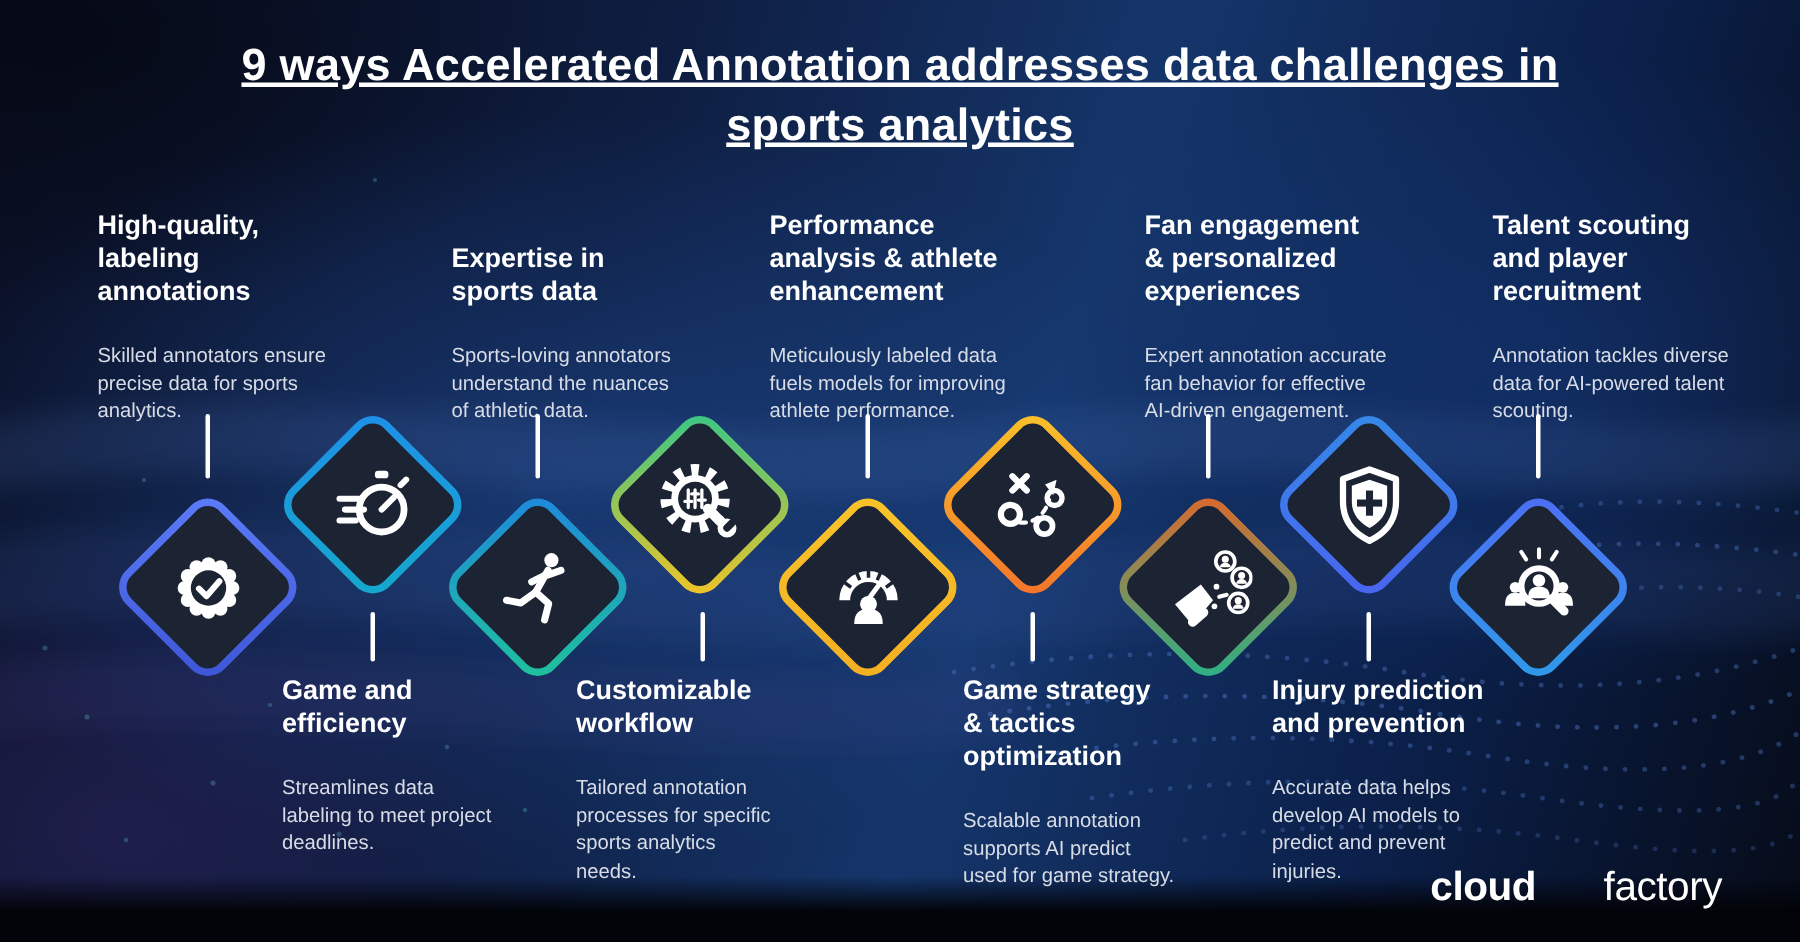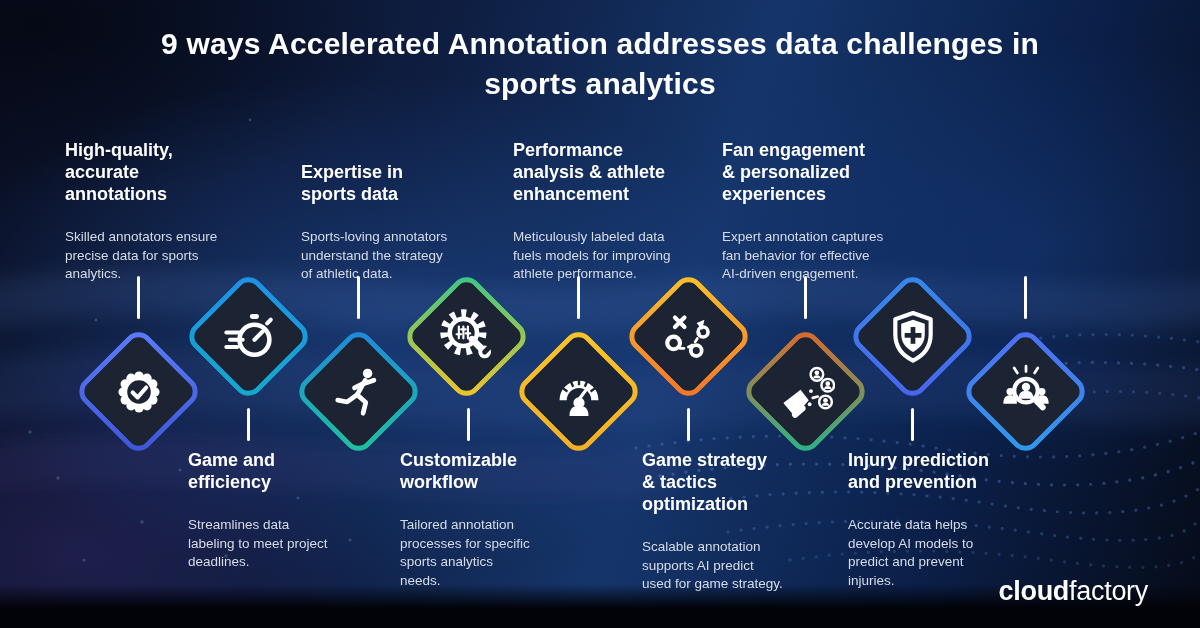--- a/index.html
+++ b/index.html
@@ -16,21 +16,21 @@
       linear-gradient(108deg, #0a0f24 0%, #0e1d40 32%, #15356a 56%, #0b204a 78%, #060b18 100%);
   }
   .bg-svg { position:absolute; left:0; top:0; width:1200px; height:628px; pointer-events:none; }
 
   .bottom-band { position:absolute; left:0; top:584px; width:1200px; height:44px;
     background:linear-gradient(180deg, rgba(2,3,8,0) 0%, #020308 55%); }
 
   .title {
     position:absolute; left:0; top:24px; width:1200px; text-align:center;
     color:#ffffff; font-size:30px; font-weight:700; line-height:40px;
-    white-space:pre-line; letter-spacing:.2px;
+    white-space:pre-line; letter-spacing:.2px;text-decoration:underline;
   }
 
   .col { position:absolute; }
   .col .heading { color:#ffffff; font-size:18px; font-weight:700; line-height:22px; white-space:pre-line; }
   .col .body { color:#d7dce6; font-size:13.5px; font-weight:400; line-height:18.5px; white-space:pre-line; margin-top:23px; }
   .col-top { top:139px; }
   .col-top .heading { min-height:66px; display:flex; align-items:flex-end; }
   .col-bottom { top:449px; }
 
   .connector { position:absolute; width:3px; background:#ffffff; border-radius:2px; }
@@ -45,21 +45,21 @@
   }
   .diamond .icon-wrap {
     position:absolute; inset:0; display:flex; align-items:center; justify-content:center;
     transform:rotate(-45deg);
   }
   .df  { fill:#1c2333; }
   .dfs { stroke:#1c2333; }
 
   .logo { position:absolute; top:576px; right:52px; color:#ffffff; font-size:27px; letter-spacing:-.3px; }
   .logo .b { font-weight:700;margin-left:16px; }
-  .logo .l { font-weight:400; }
+  .logo .l { font-weight:400;padding-left:45px; }
 </style>
 </head>
 <body>
 
 <div class="canvas">
 
   <svg class="bg-svg" viewBox="0 0 1200 628" fill="none">
     <defs>
         <filter id="soft" x="-20%" y="-20%" width="140%" height="140%">
           <feGaussianBlur stdDeviation="9"></feGaussianBlur>
@@ -95,60 +95,66 @@
     </g>
   </svg>
 
   <div class="bottom-band"></div>
 
   <h1 class="title">9 ways Accelerated Annotation addresses data challenges in
 sports analytics</h1>
 
   <div class="col col-top" style="left:65px;width:190px">
     <h3 class="heading">High-quality,
-accurate
+labeling
 annotations</h3>
     <p class="body">Skilled annotators ensure
 precise data for sports
 analytics.</p>
   </div>
   <div class="col col-top" style="left:301px;width:190px">
     <h3 class="heading">Expertise in
 sports data</h3>
     <p class="body">Sports-loving annotators
-understand the strategy
+understand the nuances
 of athletic data.</p>
   </div>
   <div class="col col-top" style="left:513px;width:195px">
     <h3 class="heading">Performance
 analysis &amp; athlete
 enhancement</h3>
     <p class="body">Meticulously labeled data
 fuels models for improving
 athlete performance.</p>
   </div>
-  <div class="col col-top" style="left:722px;width:195px">
+  <div class="col col-top" style="left:763px;width:195px">
     <h3 class="heading">Fan engagement
 &amp; personalized
 experiences</h3>
-    <p class="body">Expert annotation captures
+    <p class="body">Expert annotation accurate
 fan behavior for effective
 AI-driven engagement.</p>
   </div>
   <div class="col col-top" style="left:995px;width:195px">
+    <h3 class="heading">Talent scouting
+and player
+recruitment</h3>
+    <p class="body">Annotation tackles diverse
+data for AI-powered talent
+scouting.</p>
   </div>
 
   <div class="col col-bottom" style="left:188px;width:175px">
     <h3 class="heading">Game and
 efficiency</h3>
     <p class="body">Streamlines data
 labeling to meet project
 deadlines.</p>
   </div>
-  <div class="col col-bottom" style="left:400px;width:175px">
+  <div class="col col-bottom" style="left:384px;width:175px">
     <h3 class="heading">Customizable
 workflow</h3>
     <p class="body">Tailored annotation
 processes for specific
 sports analytics
 needs.</p>
   </div>
   <div class="col col-bottom" style="left:642px;width:180px">
     <h3 class="heading">Game strategy
 &amp; tactics

